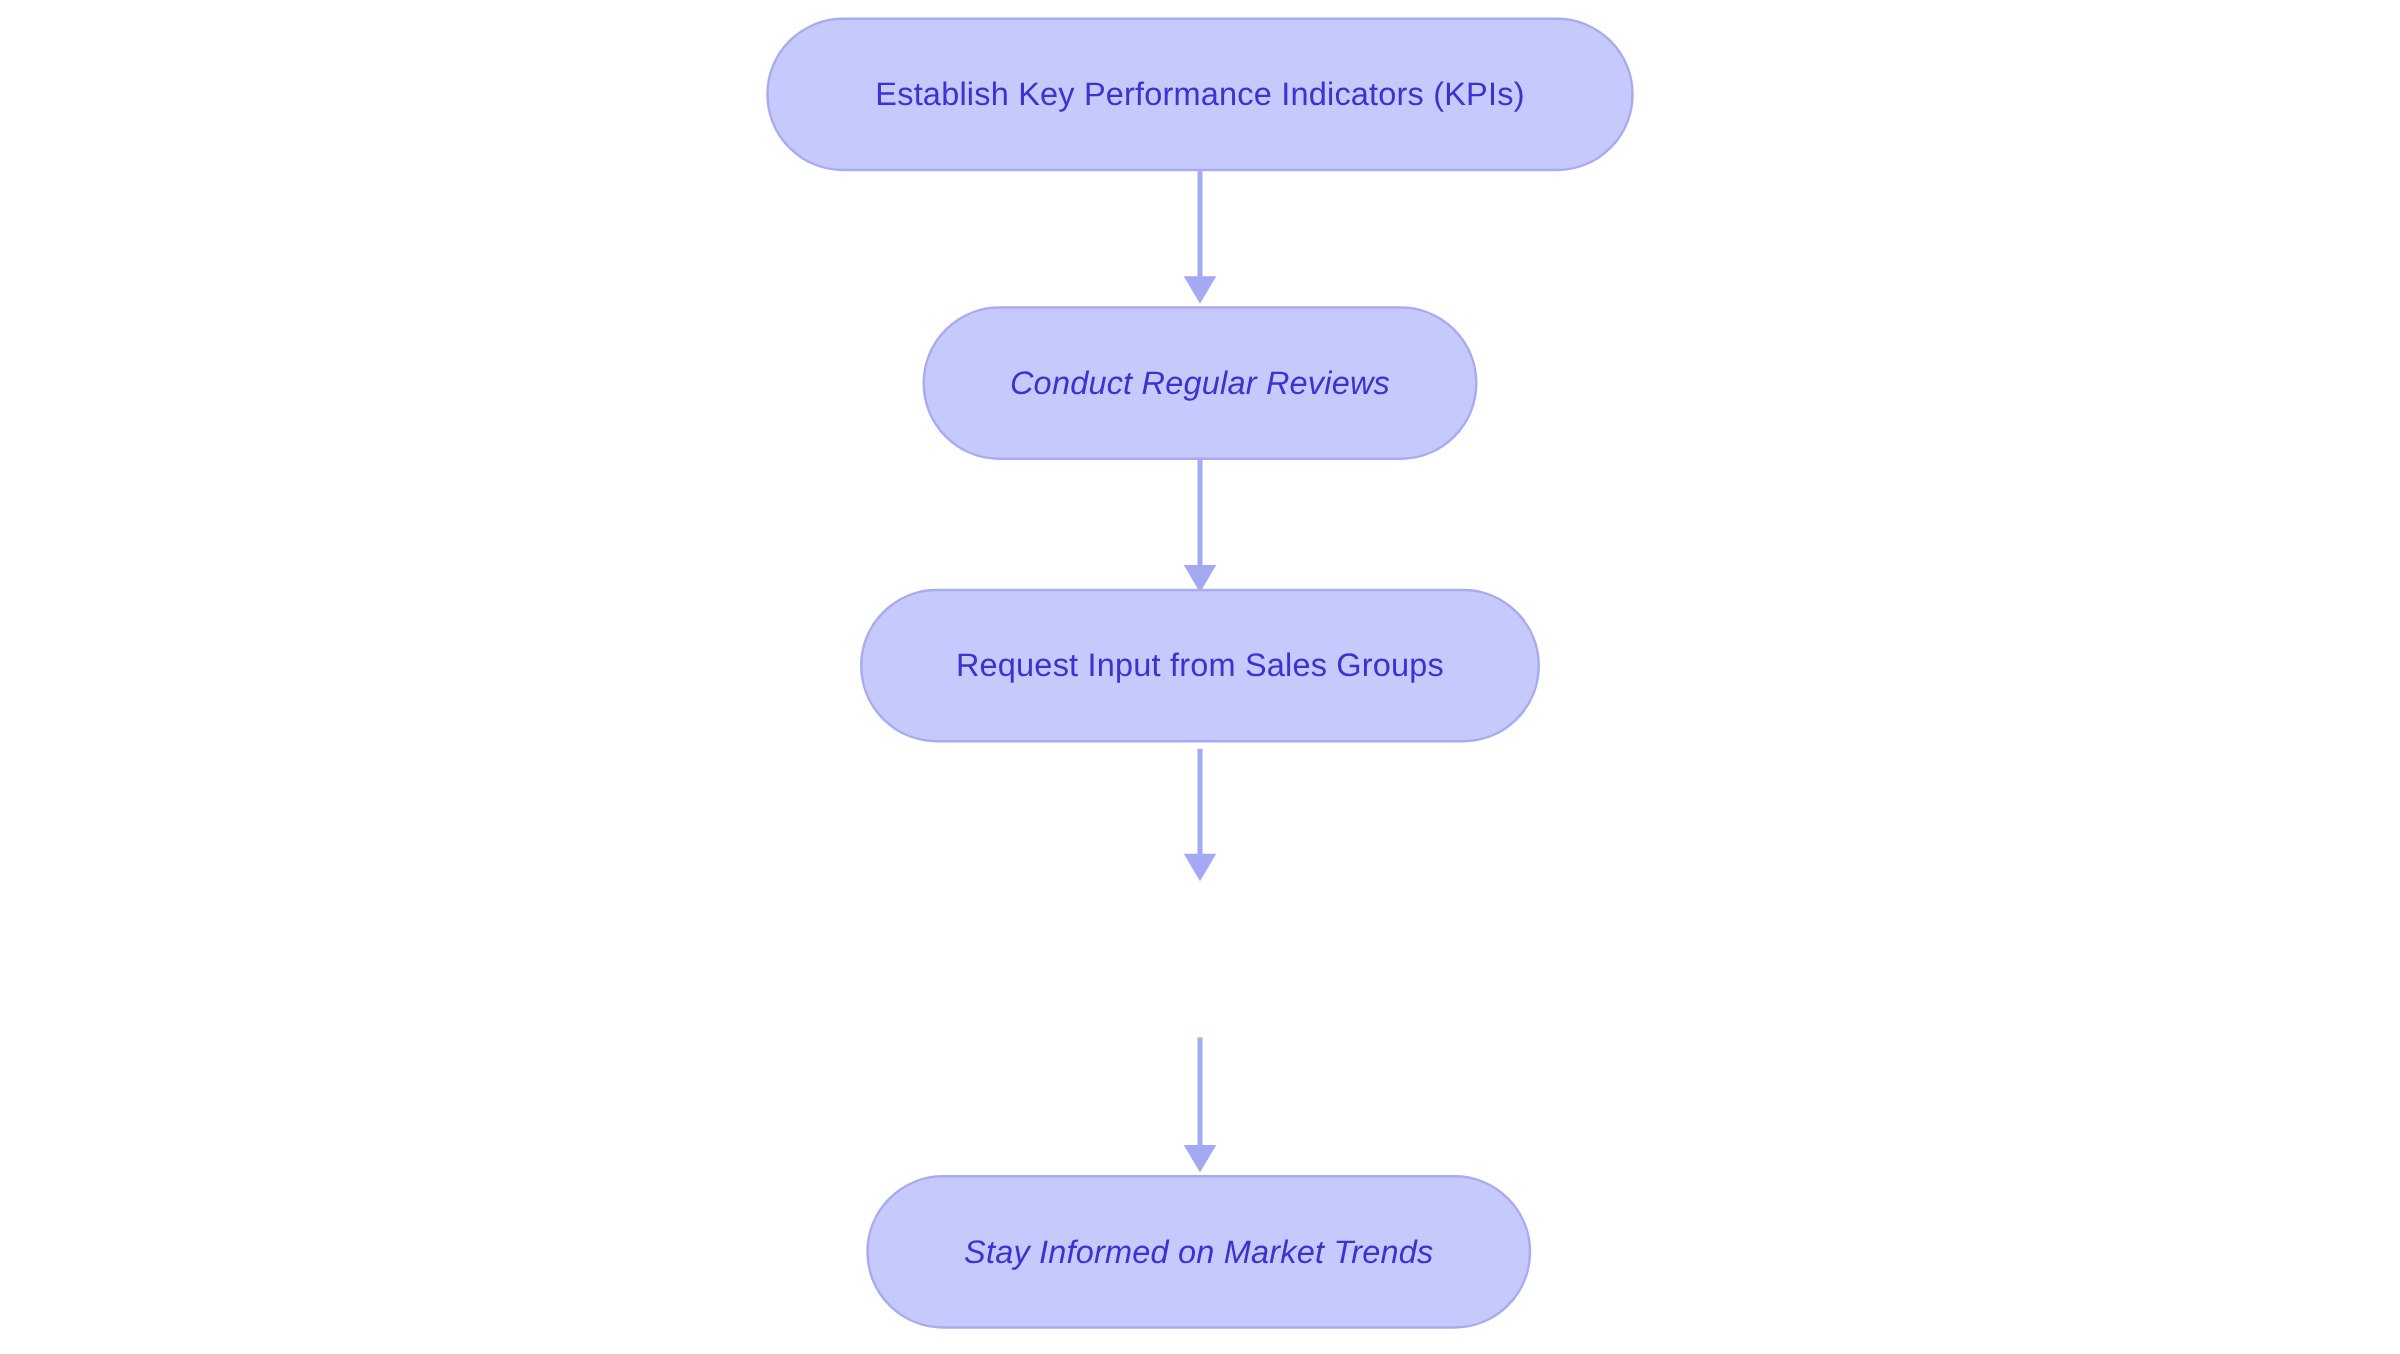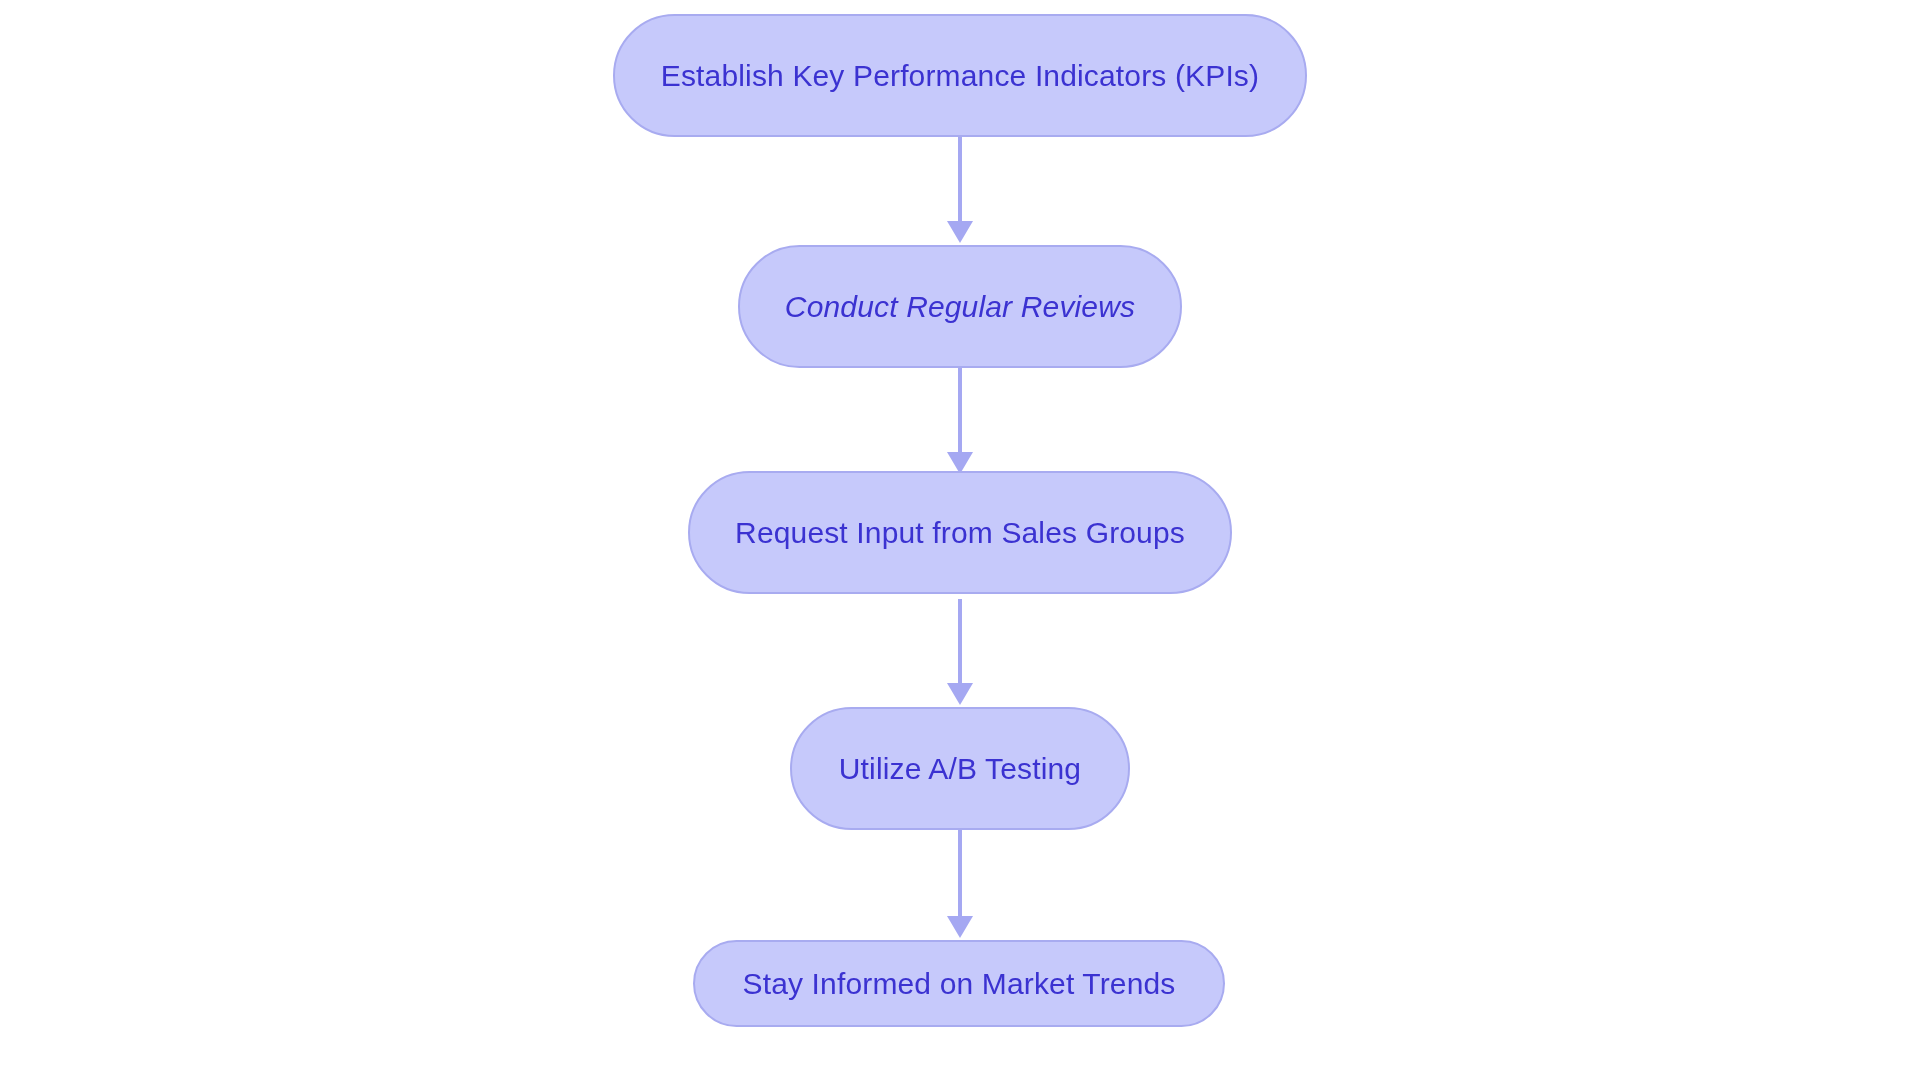--- a/index.html
+++ b/index.html
@@ -30,34 +30,34 @@
     border-radius: 999px;
     display: flex;
     align-items: center;
     justify-content: center;
     text-align: center;
   }
 
   .flow-node-label {
     color: #3b32d1;
     font-family: "Liberation Sans", sans-serif;
-    font-size: 30px;
+    font-size: 26px;
     font-weight: 400;
     letter-spacing: 0.15px;
     line-height: 1.1;
     white-space: nowrap;
     user-select: none;
   }
 
   
   #node-0 { left: 613px;  top: 14px;   width: 694px; height: 123px; }
   #node-1 { left: 738px;  top: 245px;  width: 444px; height: 123px; font-style: italic; }
   #node-2 { left: 688px;  top: 471px;  width: 544px; height: 123px; }
   #node-3 { left: 790px;  top: 707px;  width: 340px; height: 123px; }
-  #node-4 { left: 693px;  top: 940px;  width: 532px; height: 87px; }
+  #node-4 { left: 693px;  top: 940px;  width: 532px; height: 123px; font-style: italic; }
 
   
   .connector {
     position: absolute;
     left: 958px;
     width: 4px;
     background: #a5a8f2;
   }
   .arrowhead {
     position: absolute;
@@ -97,23 +97,20 @@
   <div class="connector" id="connector-1"></div>
   <div class="arrowhead" id="arrowhead-1"></div>
 
   <div class="flow-node" id="node-2">
     <span class="flow-node-label">Request Input from Sales Groups</span>
   </div>
 
   <div class="connector" id="connector-2"></div>
   <div class="arrowhead" id="arrowhead-2"></div>
 
-  <div class="flow-node" id="node-3">
-    <span class="flow-node-label">Utilize A/B Testing</span>
-  </div>
 
   <div class="connector" id="connector-3"></div>
   <div class="arrowhead" id="arrowhead-3"></div>
 
   <div class="flow-node" id="node-4">
     <span class="flow-node-label">Stay Informed on Market Trends</span>
   </div>
 
 </div>
 

